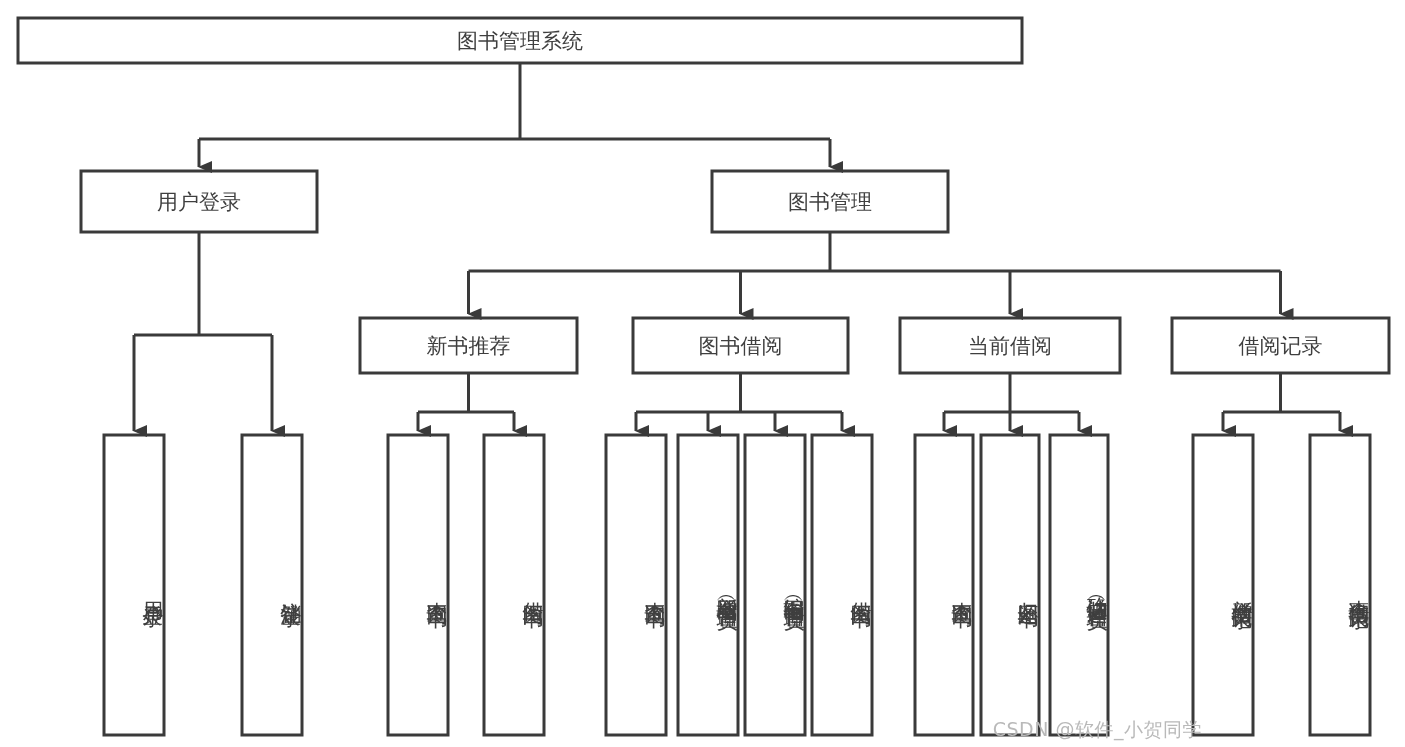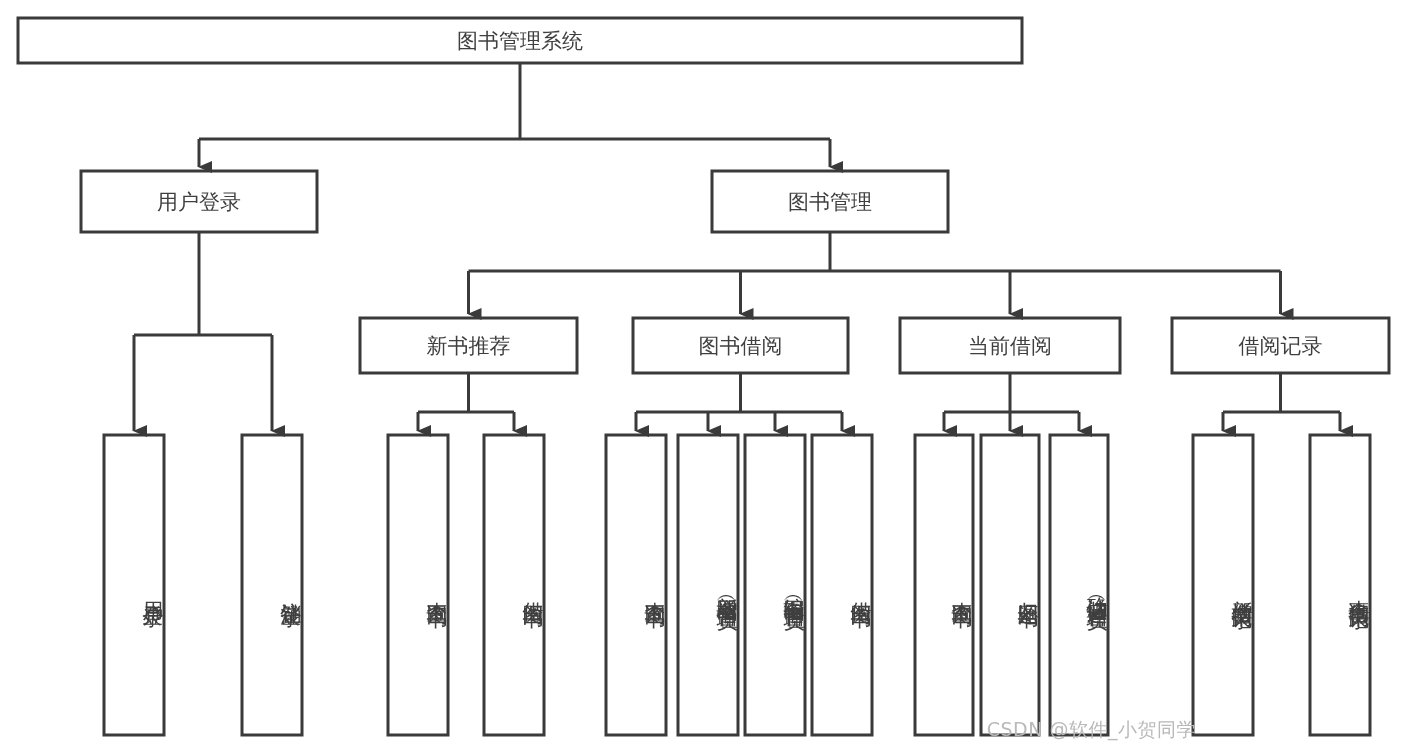--- a/index.html
+++ b/index.html
@@ -33,21 +33,21 @@
     letter-spacing:2px;
     text-align:center;
     display:flex;
     align-items:flex-start;
     justify-content:center;
     white-space:nowrap;
     user-select:none;
   }
   .watermark{
     position:absolute;
-    right:26px;
+    right:20px;
     bottom:4px;
     color:#b9b9b9;
     font-size:19px;
     font-family:"DejaVu Sans","Liberation Sans",sans-serif;
     letter-spacing:0.5px;
     white-space:nowrap;
   }
 </style>
 </head>
 <body>

